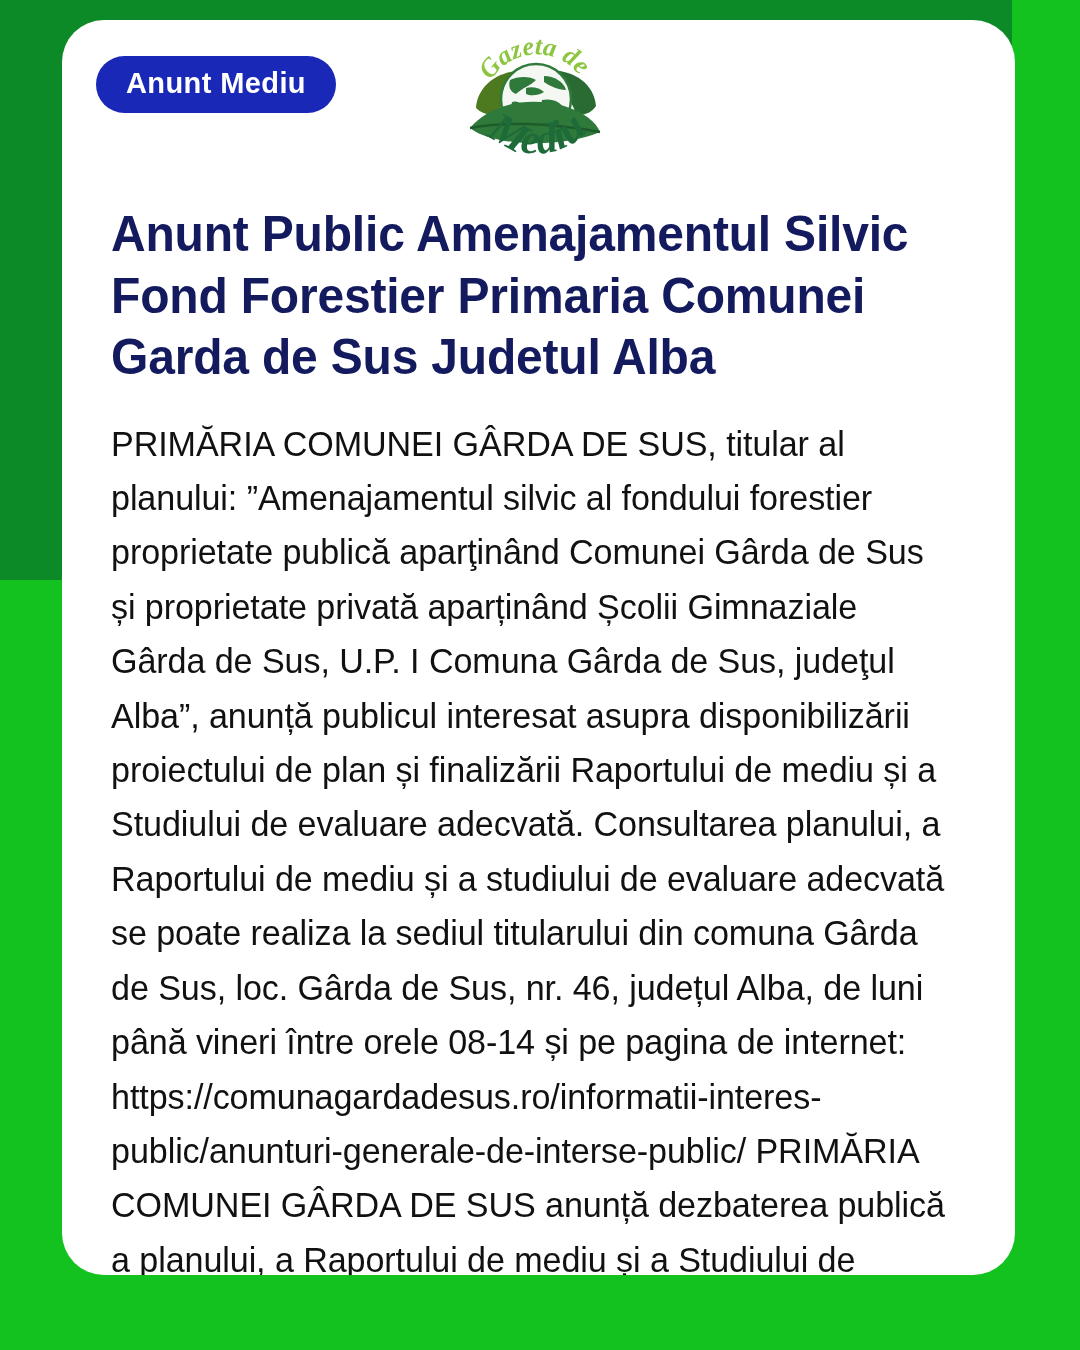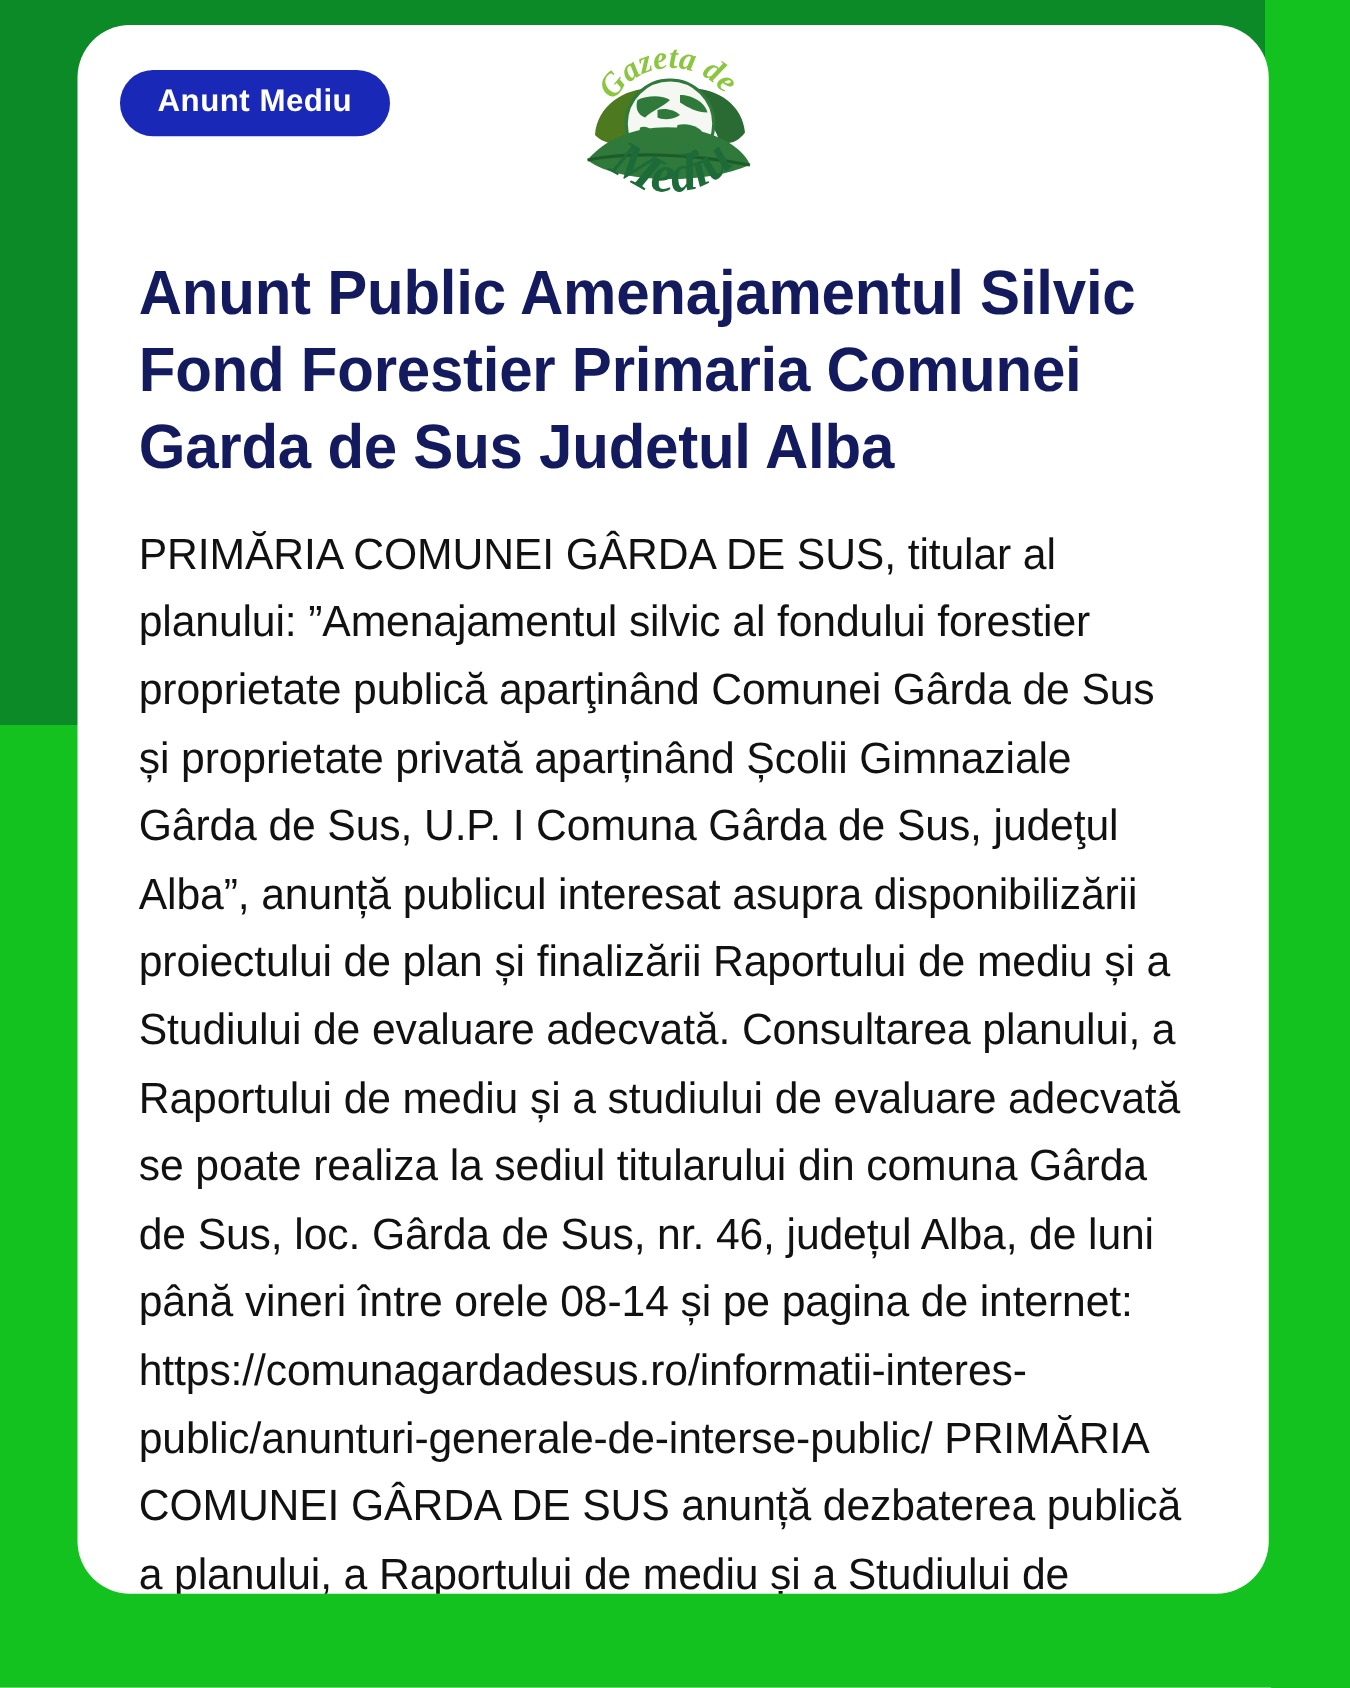--- a/index.html
+++ b/index.html
@@ -21,21 +21,21 @@
 
   
   .header-row{
     position:relative;height:150px;
   }
   #badge{
     position:absolute;left:34px;top:36px;
     background:#1a28b8;color:#ffffff;
     border-radius:999px;
     padding:13px 30px 15px 30px;
-    font-size:25px;font-weight:600;letter-spacing:0.4px;
+    font-size:29px;font-weight:600;letter-spacing:0.4px;
     line-height:1;white-space:nowrap;
   }
   #logo{
     position:absolute;left:398px;top:2px;width:150px;height:148px;
   }
 
   
   #title{
     margin:34px 48px 0 49px;
     color:#131a5e;

